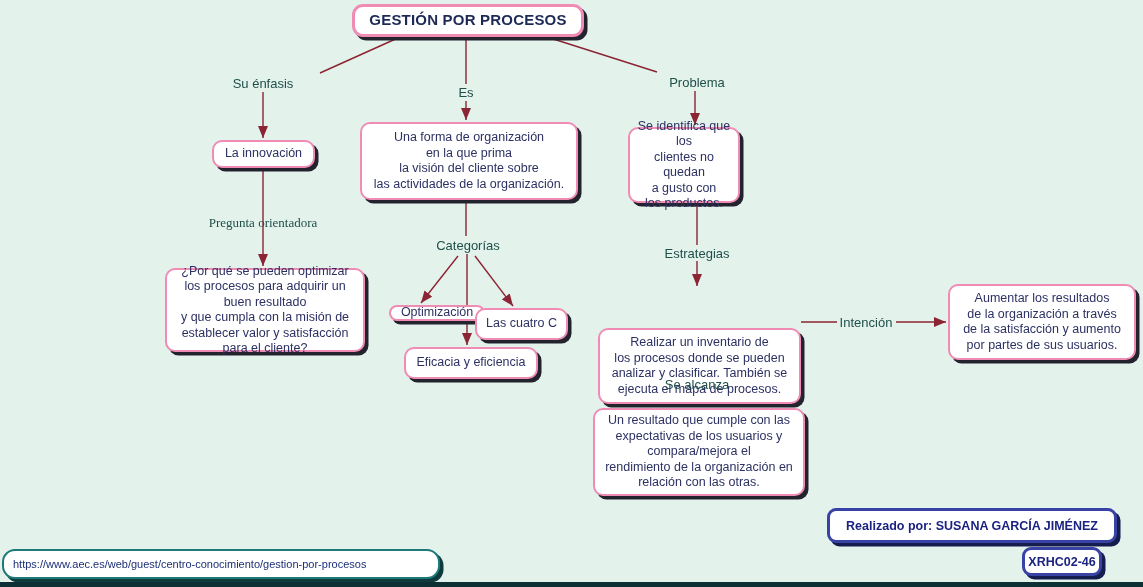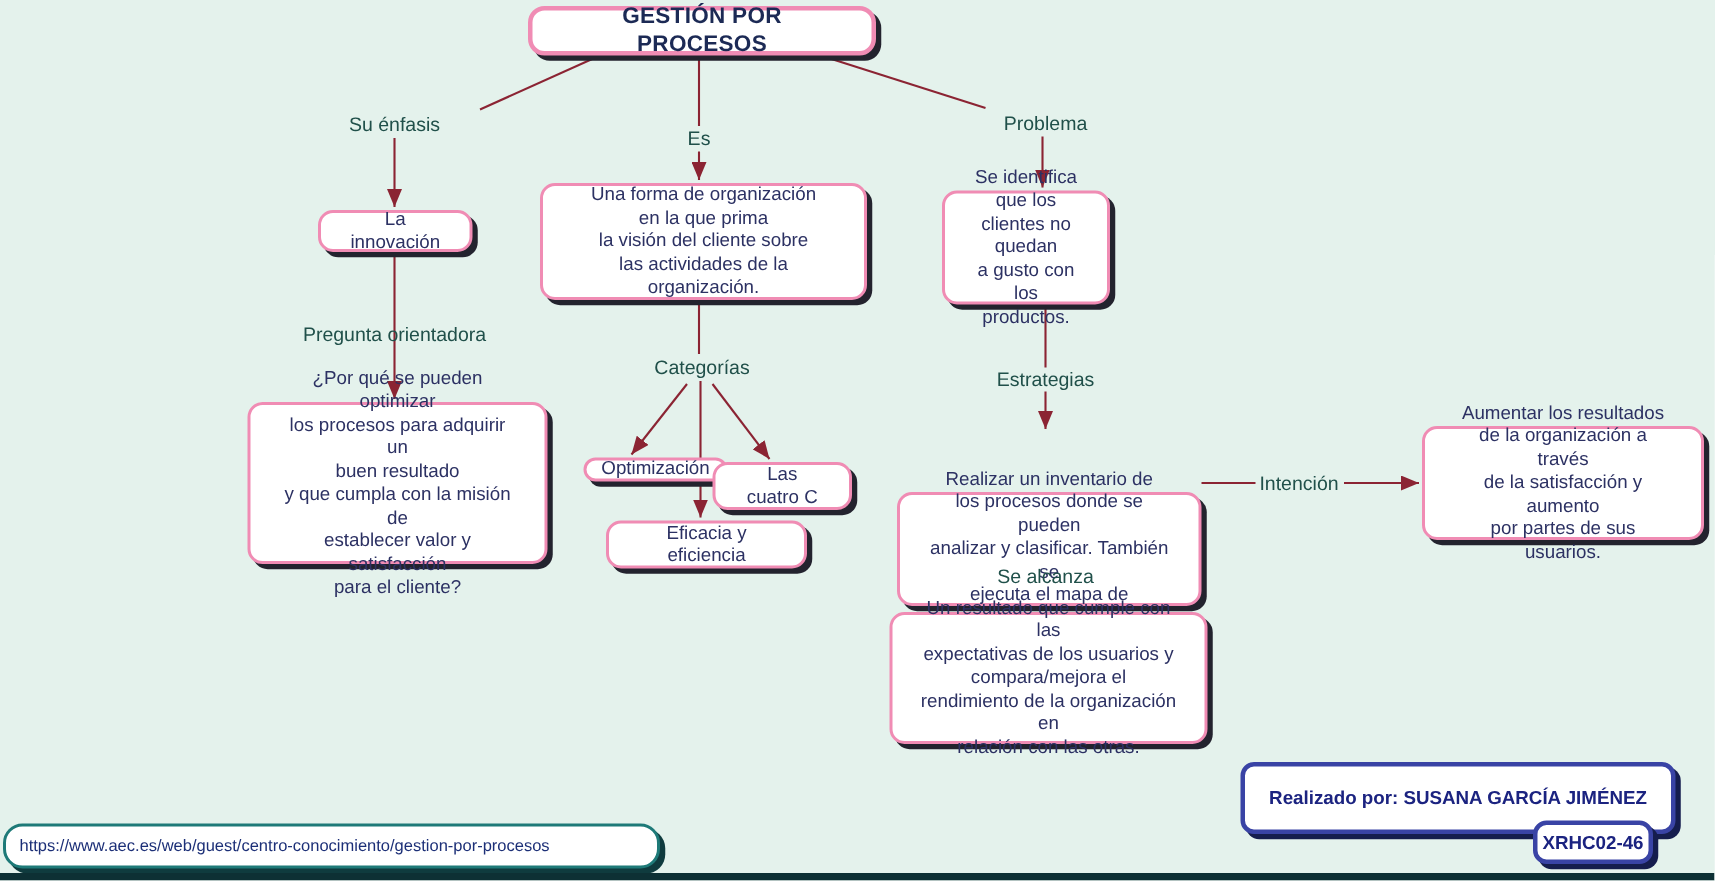--- a/index.html
+++ b/index.html
@@ -8,21 +8,21 @@
     background:#e4f2ec; overflow:hidden;
     font-family:"Liberation Sans", sans-serif;
   }
   #edges { position:absolute; left:0; top:0; width:1143px; height:587px; z-index:1; }
   .node {
     position:absolute; z-index:2; box-sizing:border-box;
     background:#ffffff; border:2.5px solid #f08cb4; border-radius:10px;
     box-shadow:3.5px 3.5px 0 #23232e;
     color:#2c3163; font-size:12.5px; line-height:1.24;
     display:flex; align-items:center; justify-content:center;
-    text-align:center; white-space:pre-line; padding:2px 18px;
+    text-align:center; white-space:pre-line; padding:2px 6px;
   }
   #title-node {
     font-size:15px; font-weight:bold; color:#1c2a55;
     border-width:3px; border-radius:11px; letter-spacing:0.2px;
   }
   .lbl {
     position:absolute; z-index:3; transform:translate(-50%,-50%);
     color:#20504a; font-size:13px; white-space:nowrap;
   }
   .refbox {
@@ -75,36 +75,36 @@
       <line x1="697" y1="364" x2="697" y2="376"></line>
       <line x1="697" y1="392" x2="697" y2="406" marker-end="url(#arrow)"></line>
     </g>
   </svg>
 
   <div class="node" id="title-node" style="left:352px; top:4px; width:232px; height:33px;">GESTIÓN POR PROCESOS</div>
 
   <div class="lbl" style="left:263px; top:83px;">Su énfasis</div>
   <div class="lbl" style="left:466px; top:92px;text-align:center;">Es</div>
   <div class="lbl" style="left:697px; top:82px;">Problema</div>
-  <div class="lbl" style="left:263px; top:223px;">Pregunta orientadora</div>
+  <div class="lbl" style="left:263px; top:223px;font-family:Liberation Serif, serif;">Pregunta orientadora</div>
   <div class="lbl" style="left:468px; top:245px;">Categorías</div>
   <div class="lbl" style="left:697px; top:253px;">Estrategias</div>
   <div class="lbl" style="left:866px; top:322px;">Intención</div>
   <div class="lbl" style="left:697px; top:384px;">Se alcanza</div>
 
   <div class="node" style="left:212px; top:140px; width:103px; height:28px;">La innovación</div>
   <div class="node" style="left:360px; top:122px; width:218px; height:78px;">Una forma de organización
 en la que prima
 la visión del cliente sobre
 las actividades de la organización.</div>
   <div class="node" style="left:628px; top:127px; width:112px; height:76px;">Se identifica que los
 clientes no quedan
 a gusto con
 los productos.</div>
-  <div class="node" style="left:165px; top:268px; width:200px; height:108px;">¿Por qué se pueden optimizar
+  <div class="node" style="left:165px; top:268px; width:200px; height:84px;">¿Por qué se pueden optimizar
 los procesos para adquirir un
 buen resultado
 y que cumpla con la misión de
 establecer valor y satisfacción
 para el cliente?</div>
   <div class="node" style="left:389px; top:305px; width:96px; height:16px;">Optimización</div>
   <div class="node" style="left:475px; top:308px; width:93px; height:32px;">Las cuatro C</div>
   <div class="node" style="left:404px; top:347px; width:134px; height:32px;">Eficacia y eficiencia</div>
   <div class="node" style="left:598px; top:288px; width:203px; height:76px;margin-top:40px;">Realizar un inventario de
 los procesos donde se pueden
@@ -115,17 +115,17 @@
 de la satisfacción y aumento
 por partes de sus usuarios.</div>
   <div class="node" style="left:593px; top:408px; width:212px; height:88px;">Un resultado que cumple con las
 expectativas de los usuarios y
 compara/mejora el
 rendimiento de la organización en
 relación con las otras.</div>
 
   <div class="refbox" style="left:2px; top:549px; width:438px; height:30px;">https://www.aec.es/web/guest/centro-conocimiento/gestion-por-procesos</div>
 
-  <div class="creditbox" style="left:827px; top:508px; width:290px; height:48px;">Realizado por: SUSANA GARCÍA JIMÉNEZ</div>
+  <div class="creditbox" style="left:827px; top:508px; width:290px; height:35px;">Realizado por: SUSANA GARCÍA JIMÉNEZ</div>
   <div class="creditbox" style="left:1022px; top:547px; width:80px; height:29px;">XRHC02-46</div>
 
   <div id="bottom-bar"></div>
 </div>
 
 </body></html>

